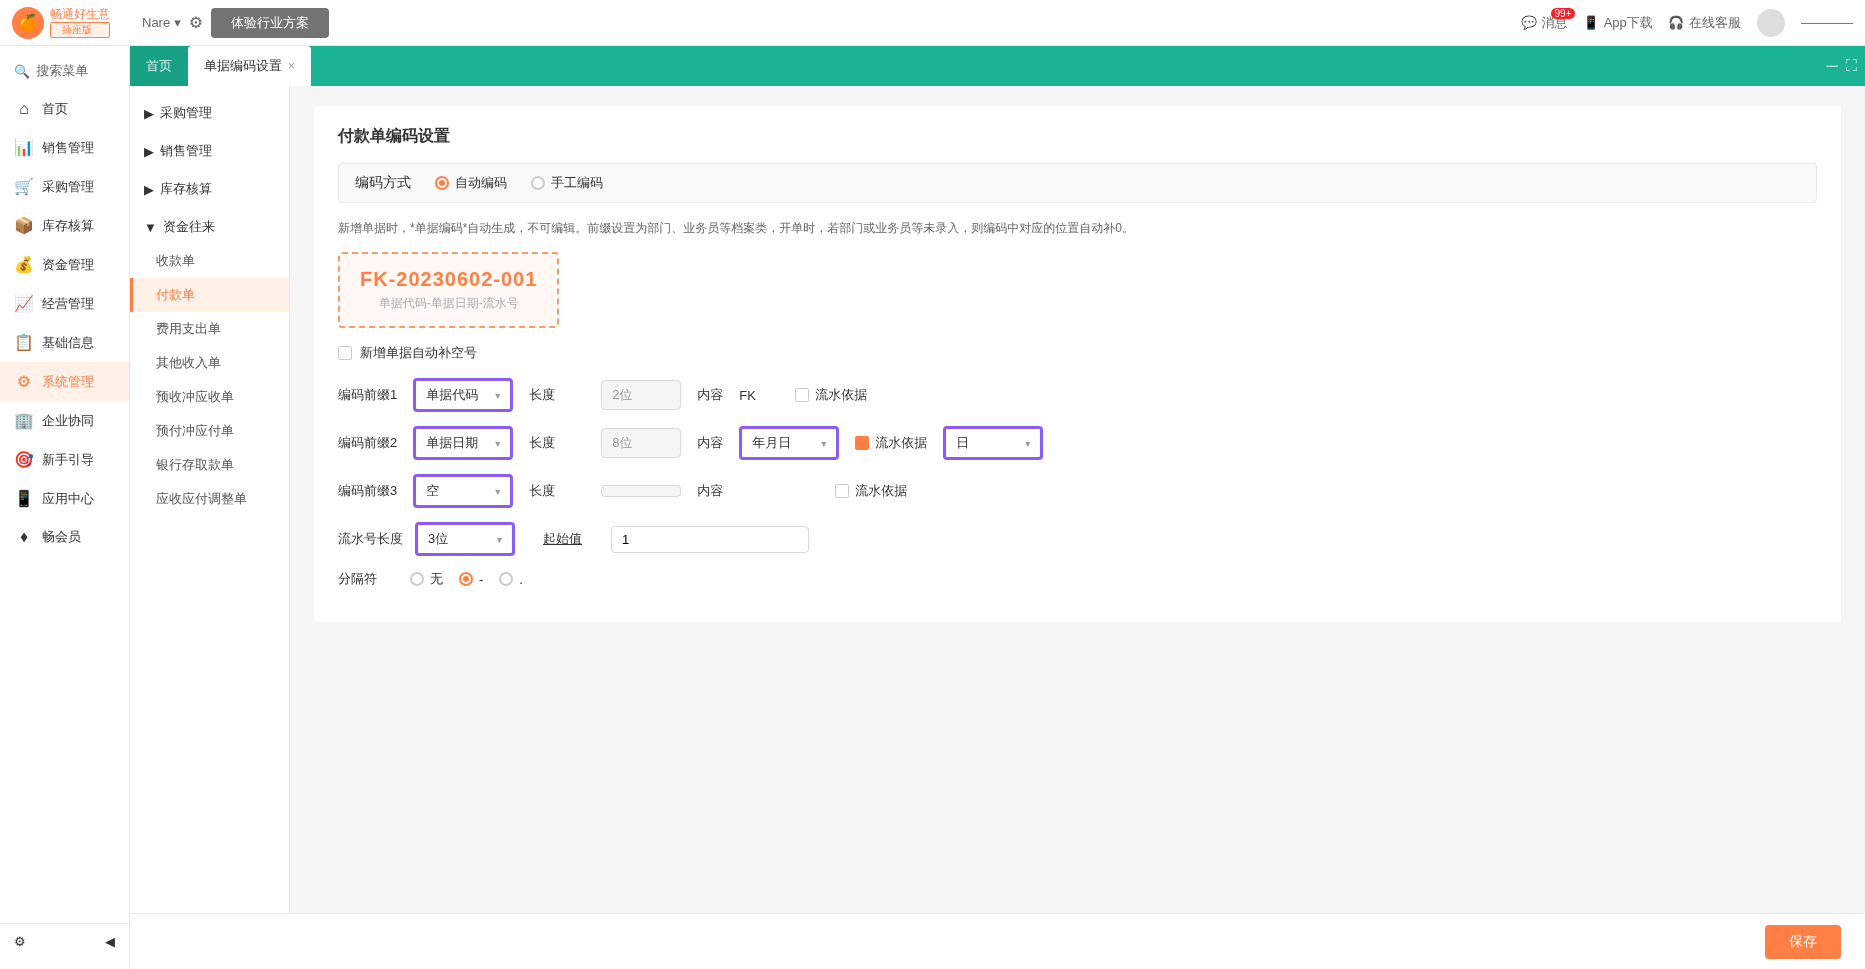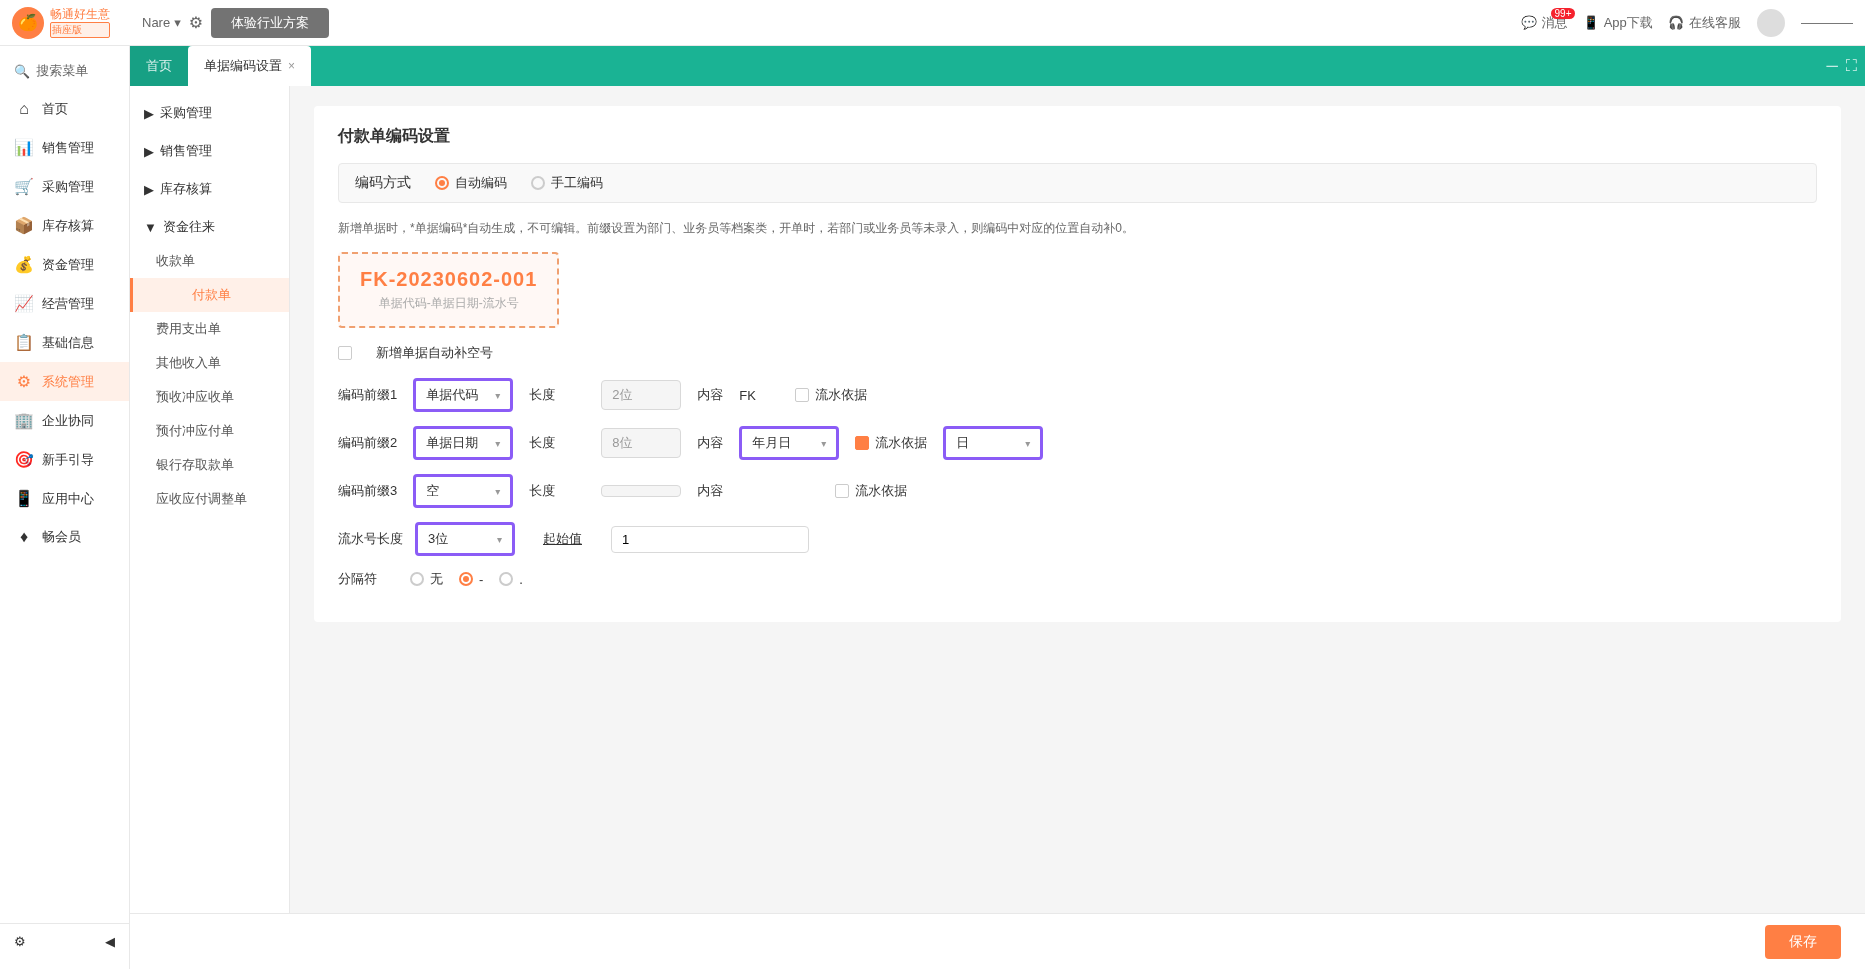--- a/index.html
+++ b/index.html
@@ -28,21 +28,21 @@
       height: 32px;
       background: #ff7f44;
       border-radius: 50%;
       display: flex;
       align-items: center;
       justify-content: center;
       color: white;
       font-size: 16px;
     }
     .logo-text { font-size: 12px; color: #ff7f44; line-height: 1.3; }
-    .logo-sub { font-size: 10px; color: #ff7f44; background: #fff0e8; border: 1px solid #ff7f44; border-radius: 2px; padding: 0 1px; }
+    .logo-sub { font-size: 10px; color: #ff7f44; background: #fff0e8; border: 1px solid #ff7f44; border-radius: 2px; padding: 0 11px; }
     .header-nav { display: flex; align-items: center; gap: 8px; flex: 1; }
     .nav-dropdown { display: flex; align-items: center; gap: 4px; cursor: pointer; color: #666; font-size: 13px; text-align: right; }
     .settings-icon { color: #666; cursor: pointer; font-size: 16px; }
     .experience-btn { background: #737373; color: white; border: none; border-radius: 4px; padding: 6px 20px; font-size: 13px; cursor: pointer; }
     .header-right { display: flex; align-items: center; gap: 16px; margin-left: auto; }
     .header-action { display: flex; align-items: center; gap: 4px; color: #666; cursor: pointer; font-size: 13px; position: relative; }
     .badge { background: #f5222d; color: white; border-radius: 10px; padding: 0 4px; font-size: 10px; position: absolute; top: -6px; right: -8px; }
     .user-avatar { width: 28px; height: 28px; background: #ddd; border-radius: 50%; }
     .user-name { color: #666; font-size: 13px; }
 
@@ -136,21 +136,21 @@
       color: #333;
       font-size: 13px;
       cursor: pointer;
     }
     .sub-nav-item {
       padding: 8px 14px 8px 26px;
       color: #555;
       font-size: 13px;
       cursor: pointer;
     }
-    .sub-nav-item.active { background: #fff0e8; color: #ff7f44; border-left: 3px solid #ff7f44; padding-left: 15px; text-align: center; }
+    .sub-nav-item.active { background: #fff0e8; color: #ff7f44; border-left: 3px solid #ff7f44; padding-left: 23px; }
 
     
     .form-area {
       flex: 1;
       background: #f5f5f5;
       padding: 20px 24px;
       overflow-y: auto;
     }
     .form-card {
       background: #fff;
@@ -199,21 +199,21 @@
       background: #fff8f5;
       border-radius: 4px;
       padding: 14px 20px;
       display: inline-block;
       margin-bottom: 16px;
     }
     .preview-code { font-size: 20px; font-weight: bold; color: #ff7f44; letter-spacing: 1px; }
     .preview-desc { font-size: 12px; color: #aaa; text-align: center; margin-top: 4px; }
 
     
-    .checkbox-row { display: flex; align-items: center; gap: 24px; margin-bottom: 16px; }
+    .checkbox-row { display: flex; align-items: center; gap: 8px; margin-bottom: 16px; }
     .checkbox-box {
       width: 14px;
       height: 14px;
       border: 1px solid #ccc;
       border-radius: 2px;
       display: inline-flex;
       align-items: center;
       justify-content: center;
     }
 

